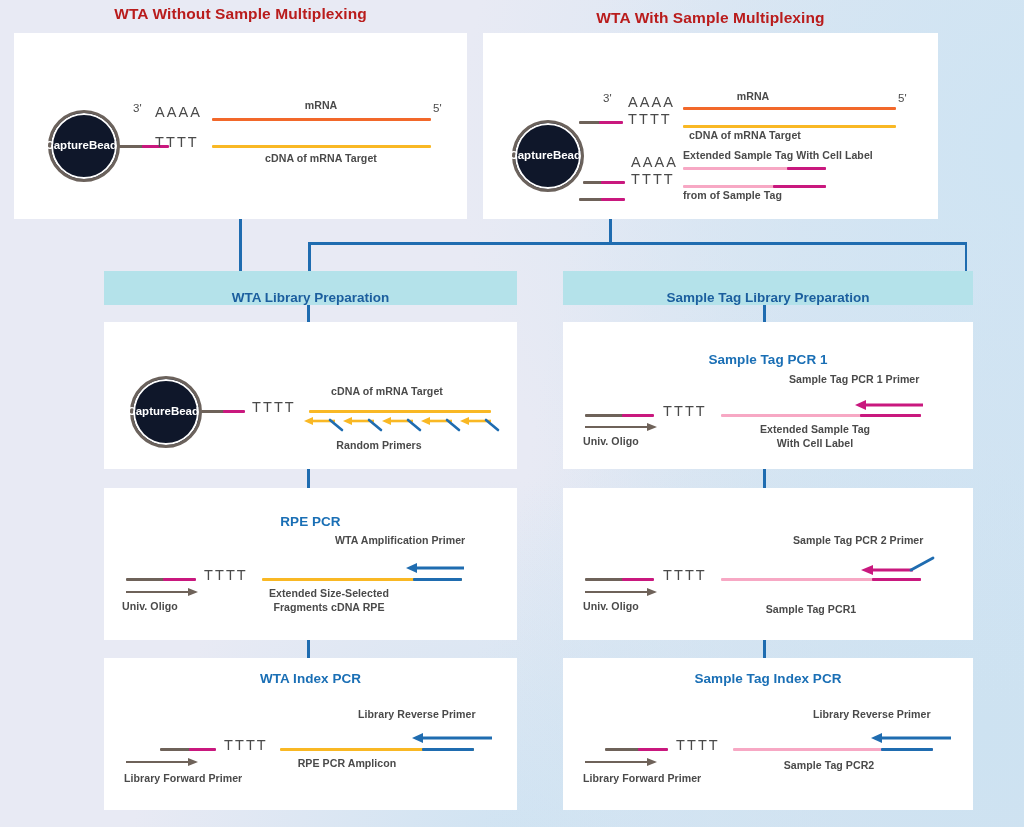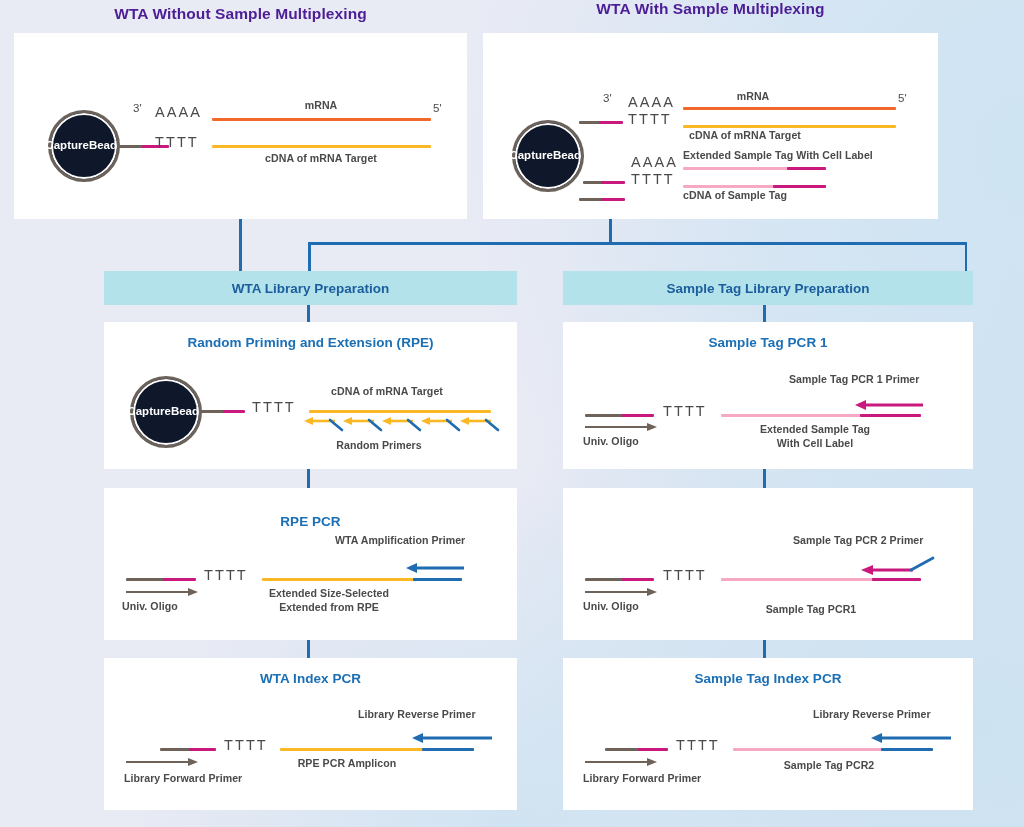--- a/index.html
+++ b/index.html
@@ -11,34 +11,34 @@
   #bg-gradient{
     position:absolute; inset:0;
     background:
       radial-gradient(circle at 100% 18%, #cfe4f3 0%, rgba(207,228,243,0) 46%),
       radial-gradient(circle at 96% 88%, #cde2f1 0%, rgba(205,226,241,0) 42%),
       radial-gradient(circle at 50% 104%, #cfe3f2 0%, rgba(207,227,242,0) 38%),
       linear-gradient(100deg, #e8eaf4 0%, #e8eaf4 52%, #dde6f2 72%, #d3e3f1 100%);
   }
   .col-title{
     position:absolute; text-align:center;
-    font-size:15.5px; font-weight:bold; color:#4c1d95;
+    font-size:15.5px; font-weight:bold; color:#b91c1c;
     letter-spacing:.1px;
   }
   .panel{
     position:absolute; background:#ffffff;
   }
   .panel-title{
     position:absolute; left:0; right:0; text-align:center;
     font-size:13.5px; font-weight:bold; color:#1a6fb5;
     letter-spacing:.05px;
   }
   .hdr-bar{
     position:absolute; background:#b4e2ea;
-    display:flex; align-items:center; justify-content:center;
+    display:flex; align-items:flex-end; justify-content:center;
     font-size:13.5px; font-weight:bold; color:#1b5e9e;
   }
   .conn{ position:absolute; background:#1f6cb0; }
   .label{
     position:absolute; font-size:10.6px; font-weight:bold;
     color:#4a4a4a; white-space:nowrap; letter-spacing:.05px;
   }
   .label.c{ transform:translateX(-50%); text-align:center; }
   .seq{
     position:absolute; font-size:14.5px; color:#4a4a4a;
@@ -64,21 +64,21 @@
   }
   .bead span{ display:block; }
   svg.arrow{ position:absolute; overflow:visible; }
 </style>
 </head>
 <body>
 
 <div id="bg-gradient"></div>
 
 <div class="col-title" style="left:14px; top:5px; width:453px;">WTA Without Sample Multiplexing</div>
-<div class="col-title" style="left:483px; top:0; width:455px;">WTA With Sample Multiplexing</div>
+<div class="col-title" style="left:483px; top:9px; width:455px;">WTA With Sample Multiplexing</div>
 
 <div class="conn" style="left:239px; top:219px; width:2.5px; height:53px;"></div>
 
 <div class="conn" style="left:609px; top:219px; width:2.5px; height:24px;"></div>
 
 <div class="conn" style="left:308px; top:242px; width:659px; height:2.5px;"></div>
 
 <div class="conn" style="left:308px; top:242px; width:2.5px; height:30px;"></div>
 
 <div class="conn" style="left:964.5px; top:242px; width:2.5px; height:30px;"></div>
@@ -146,32 +146,31 @@
 
   <div class="seq" style="left:148px; top:121px;">AAAA</div>
   <div class="seq" style="left:148px; top:138px;">TTTT</div>
 
   <div class="strand s-pink" style="left:200px; top:134px; width:143px;"></div>
   <div class="strand s-magenta" style="left:304px; top:134px; width:39px;"></div>
   <div class="strand s-pink" style="left:200px; top:152px; width:143px;"></div>
   <div class="strand s-magenta" style="left:290px; top:152px; width:53px;"></div>
 
   <div class="label" style="left:200px; top:116px;">Extended Sample Tag With Cell Label</div>
-  <div class="label" style="left:200px; top:156px;">cDNA of Sample Tag</div>
+  <div class="label" style="left:200px; top:156px;">from of Sample Tag</div>
 </div>
 
 <div class="hdr-bar" style="left:104px; top:271px; width:413px; height:34px;">
   <span>WTA Library Preparation</span>
 </div>
 <div class="hdr-bar" style="left:563px; top:271px; width:410px; height:34px;">
   <span>Sample Tag Library Preparation</span>
 </div>
 
 <div class="panel" style="left:104px; top:322px; width:413px; height:147px;">
-  <div class="panel-title" style="top:13px;">Random Priming and Extension (RPE)</div>
 
   <div class="bead" style="left:26px; top:54px; width:72px; height:72px; font-size:11.5px;">
     <span>Cell</span>
     <span>Capture</span>
     <span>Bead</span>
   </div>
 
   <div class="strand s-grey" style="left:97px; top:88px; width:24px;"></div>
   <div class="strand s-magenta" style="left:119px; top:88px; width:22px;"></div>
 
@@ -202,21 +201,21 @@
       <line x1="104" y1="6" x2="116" y2="16"></line>
         <line x1="143" y1="6" x2="155" y2="16"></line>
       <line x1="182" y1="6" x2="194" y2="16"></line>
     </g>
   </svg>
 
   <div class="label c" style="left:275px; top:117px;">Random Primers</div>
 </div>
 
 <div class="panel" style="left:563px; top:322px; width:410px; height:147px;">
-  <div class="panel-title" style="top:13px;">Sample Tag PCR 1</div>
+  <div class="panel-title" style="top:30px;">Sample Tag PCR 1</div>
 
   <div class="label" style="left:226px; top:51px;">Sample Tag PCR 1 Primer</div>
 
   <div class="strand s-grey" style="left:22px; top:92px; width:40px;"></div>
   <div class="strand s-magenta" style="left:59px; top:92px; width:32px;"></div>
 
   <svg class="arrow" style="left:22px; top:100px; width:72px; height:12px;" viewBox="0 0 72 12">
     <line x1="0" y1="5" x2="64" y2="5" stroke="#6e6259" stroke-width="2.2"></line>
     <polygon points="72,5 62,1 62,9" fill="#6e6259"></polygon>
   </svg>
@@ -254,21 +253,21 @@
 
   <div class="strand s-yellow" style="left:158px; top:90px; width:200px;"></div>
   <div class="strand s-blue" style="left:309px; top:90px; width:49px;"></div>
 
   <svg class="arrow" style="left:302px; top:74px; width:58px; height:12px;" viewBox="0 0 58 12">
     <line x1="8" y1="6" x2="58" y2="6" stroke="#1f6cb0" stroke-width="2.8"></line>
     <polygon points="0,6 11,1 11,11" fill="#1f6cb0"></polygon>
   </svg>
 
   <div class="label c" style="left:225px; top:99px;">Extended Size-Selected</div>
-  <div class="label c" style="left:225px; top:113px;">Extended from RPE</div>
+  <div class="label c" style="left:225px; top:113px;">Fragments cDNA RPE</div>
 </div>
 
 <div class="panel" style="left:563px; top:488px; width:410px; height:152px;">
 
   <div class="label" style="left:230px; top:46px;">Sample Tag PCR 2 Primer</div>
 
   <div class="strand s-grey" style="left:22px; top:90px; width:40px;"></div>
   <div class="strand s-magenta" style="left:59px; top:90px; width:32px;"></div>
 
   <svg class="arrow" style="left:22px; top:99px; width:72px; height:12px;" viewBox="0 0 72 12">

